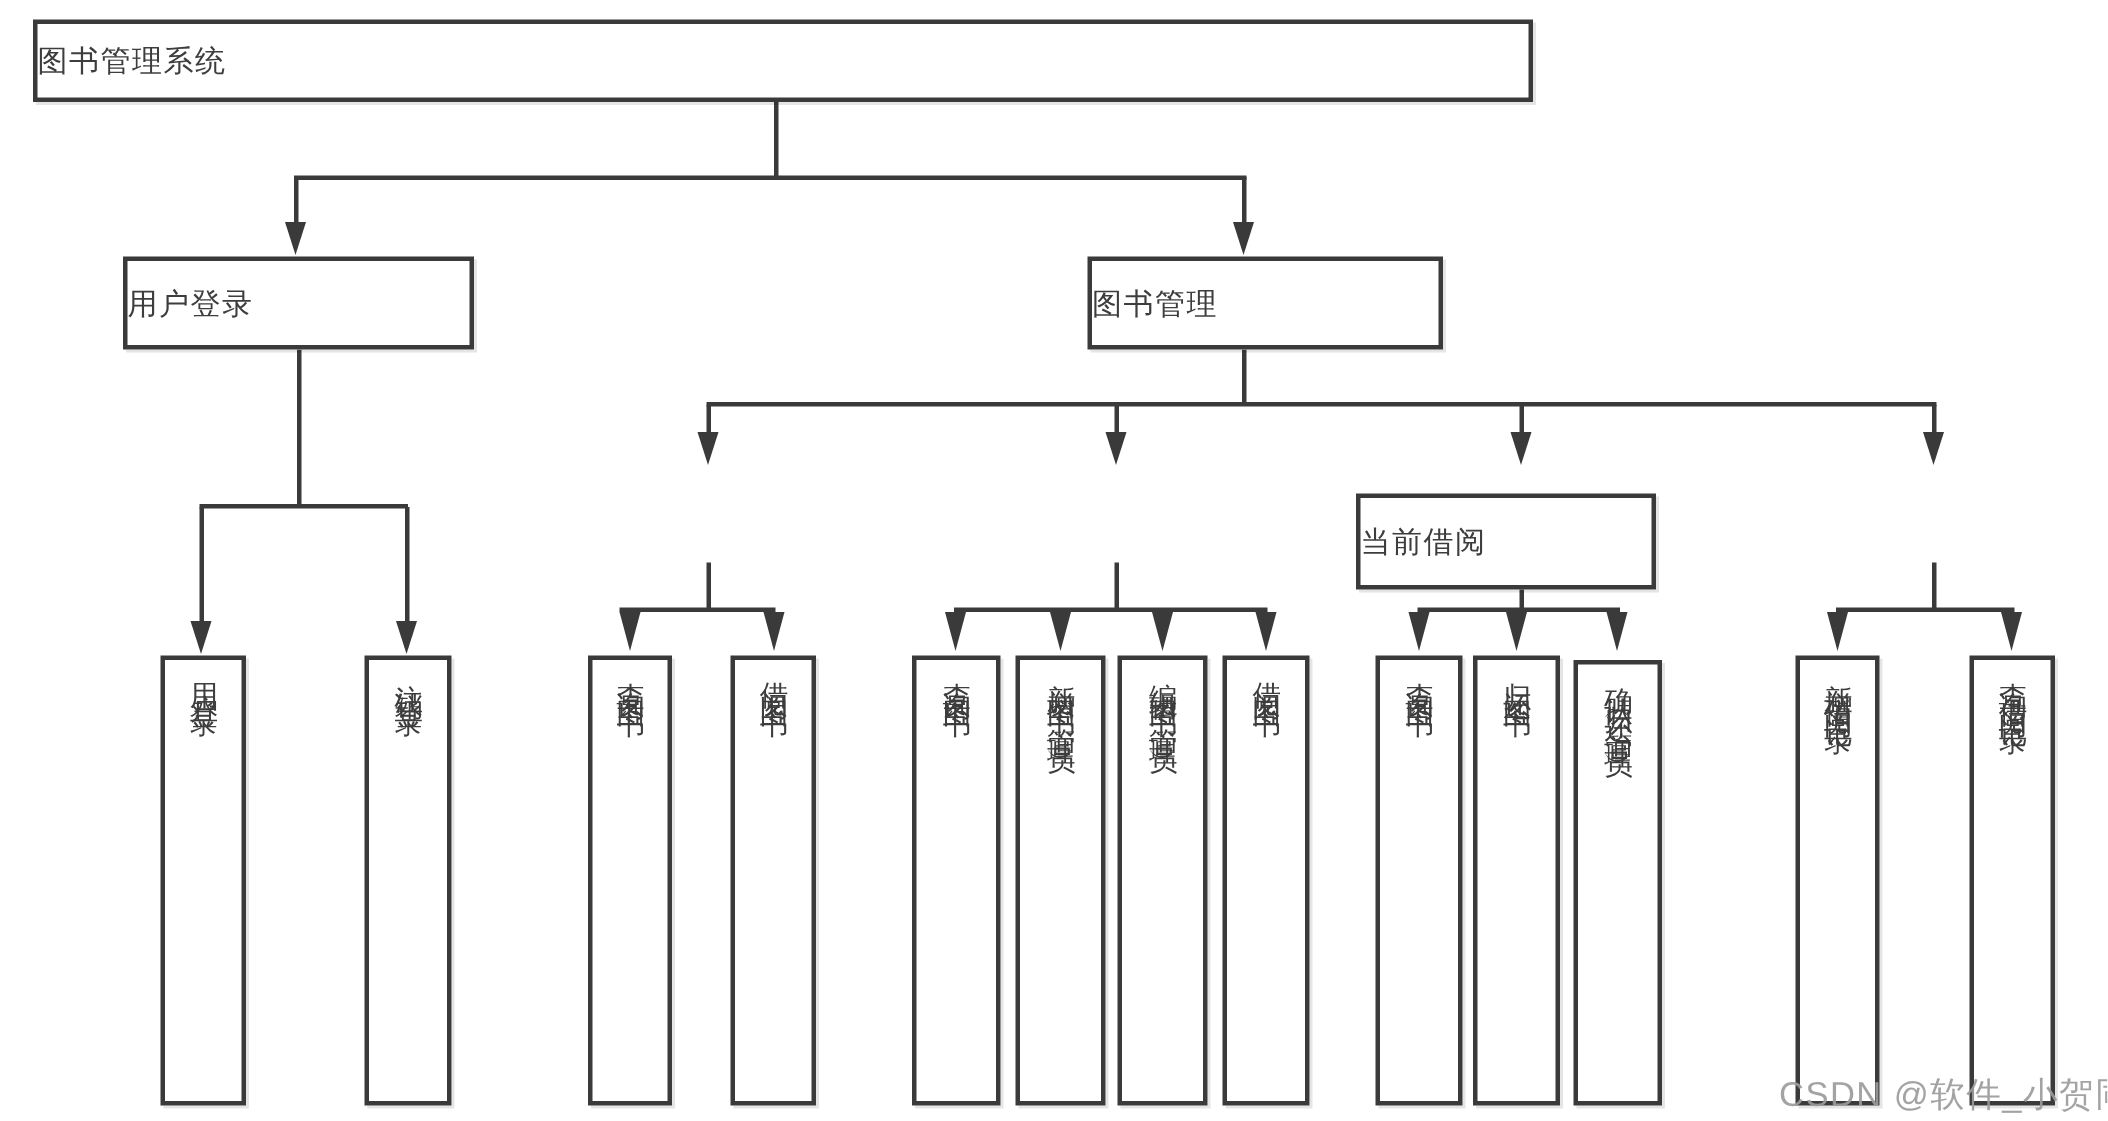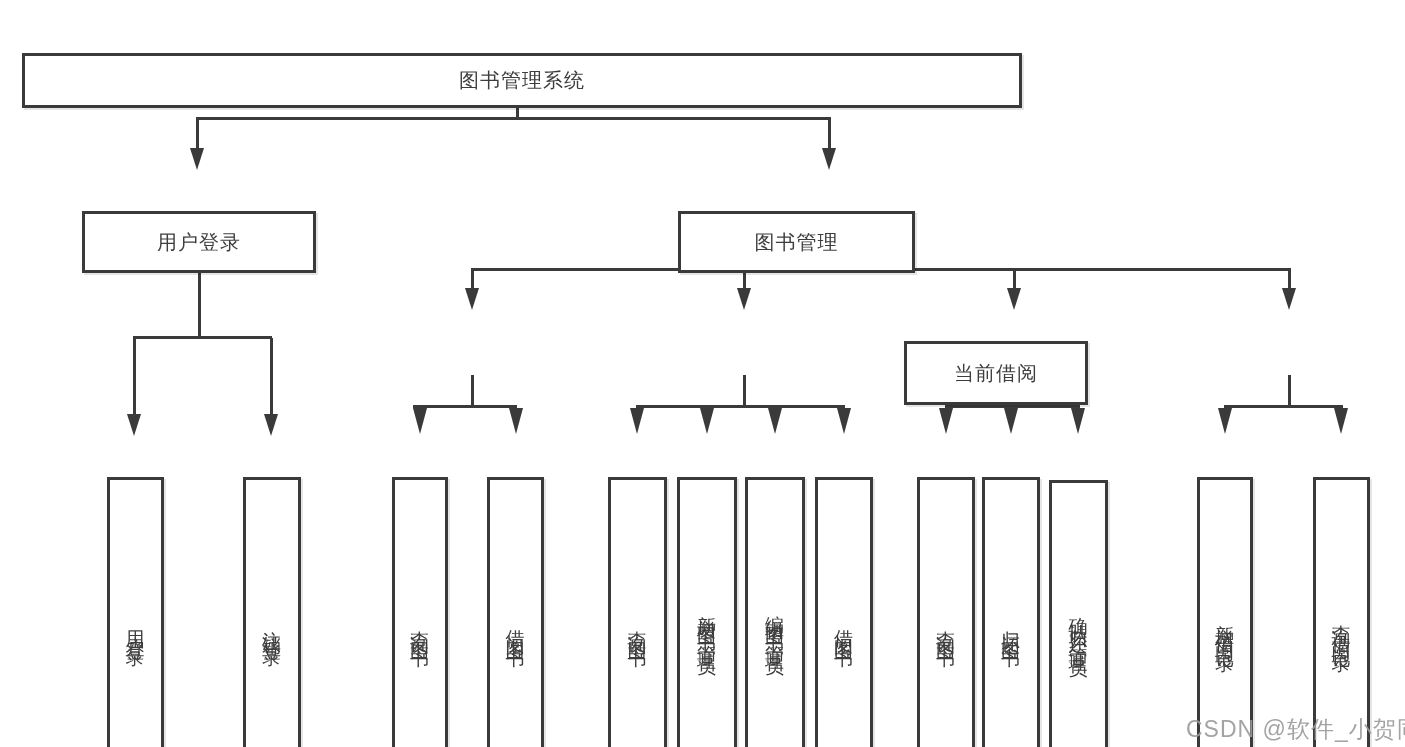--- a/index.html
+++ b/index.html
@@ -11,23 +11,21 @@
     overflow:hidden;
   }
   .box{
     position:absolute;
     box-sizing:border-box;
     background:#ffffff;
     border:3px solid #3a3a3a;
     color:#3d3d3d;
     display:flex;
     align-items:center;
-    justify-content:center;
     box-shadow:2px 2px 0 rgba(0,0,0,0.10);
-    margin-top:40px;
   }
   .box.h{font-size:20px;letter-spacing:1px;}
   .box.v{
     font-size:19px;
     writing-mode:vertical-rl;
     text-orientation:mixed;
     letter-spacing:6px;
     line-height:1;
   }
   .vline{position:absolute;width:3px;background:#3a3a3a;}
@@ -102,25 +100,25 @@
   <div class="arrow long" style="left:1218px;top:408px;"></div>
   <div class="arrow long" style="left:1334px;top:408px;"></div>
 
   <div class="box h" style="left:22px;top:13px;width:1000px;height:55px;">
     <span>图书管理系统</span>
   </div>
 
   <div class="box h" style="left:82px;top:171px;width:234px;height:62px;">
     <span>用户登录</span>
   </div>
-  <div class="box h" style="left:678px;top:171px;width:237px;height:62px;">
+  <div class="box h" style="left:725px;top:171px;width:237px;height:62px;">
     <span>图书管理</span>
   </div>
 
-  <div class="box h" style="left:904px;top:301px;width:184px;height:64px;">
+  <div class="box h" style="left:904px;top:329px;width:200px;height:64px;">
     <span>当前借阅</span>
   </div>
 
   <div class="box v" style="left:107px;top:437px;width:57px;height:300px;">
     <span>用户登录</span>
   </div>
   <div class="box v" style="left:243px;top:437px;width:58px;height:300px;">
     <span>注销登录</span>
   </div>
 

